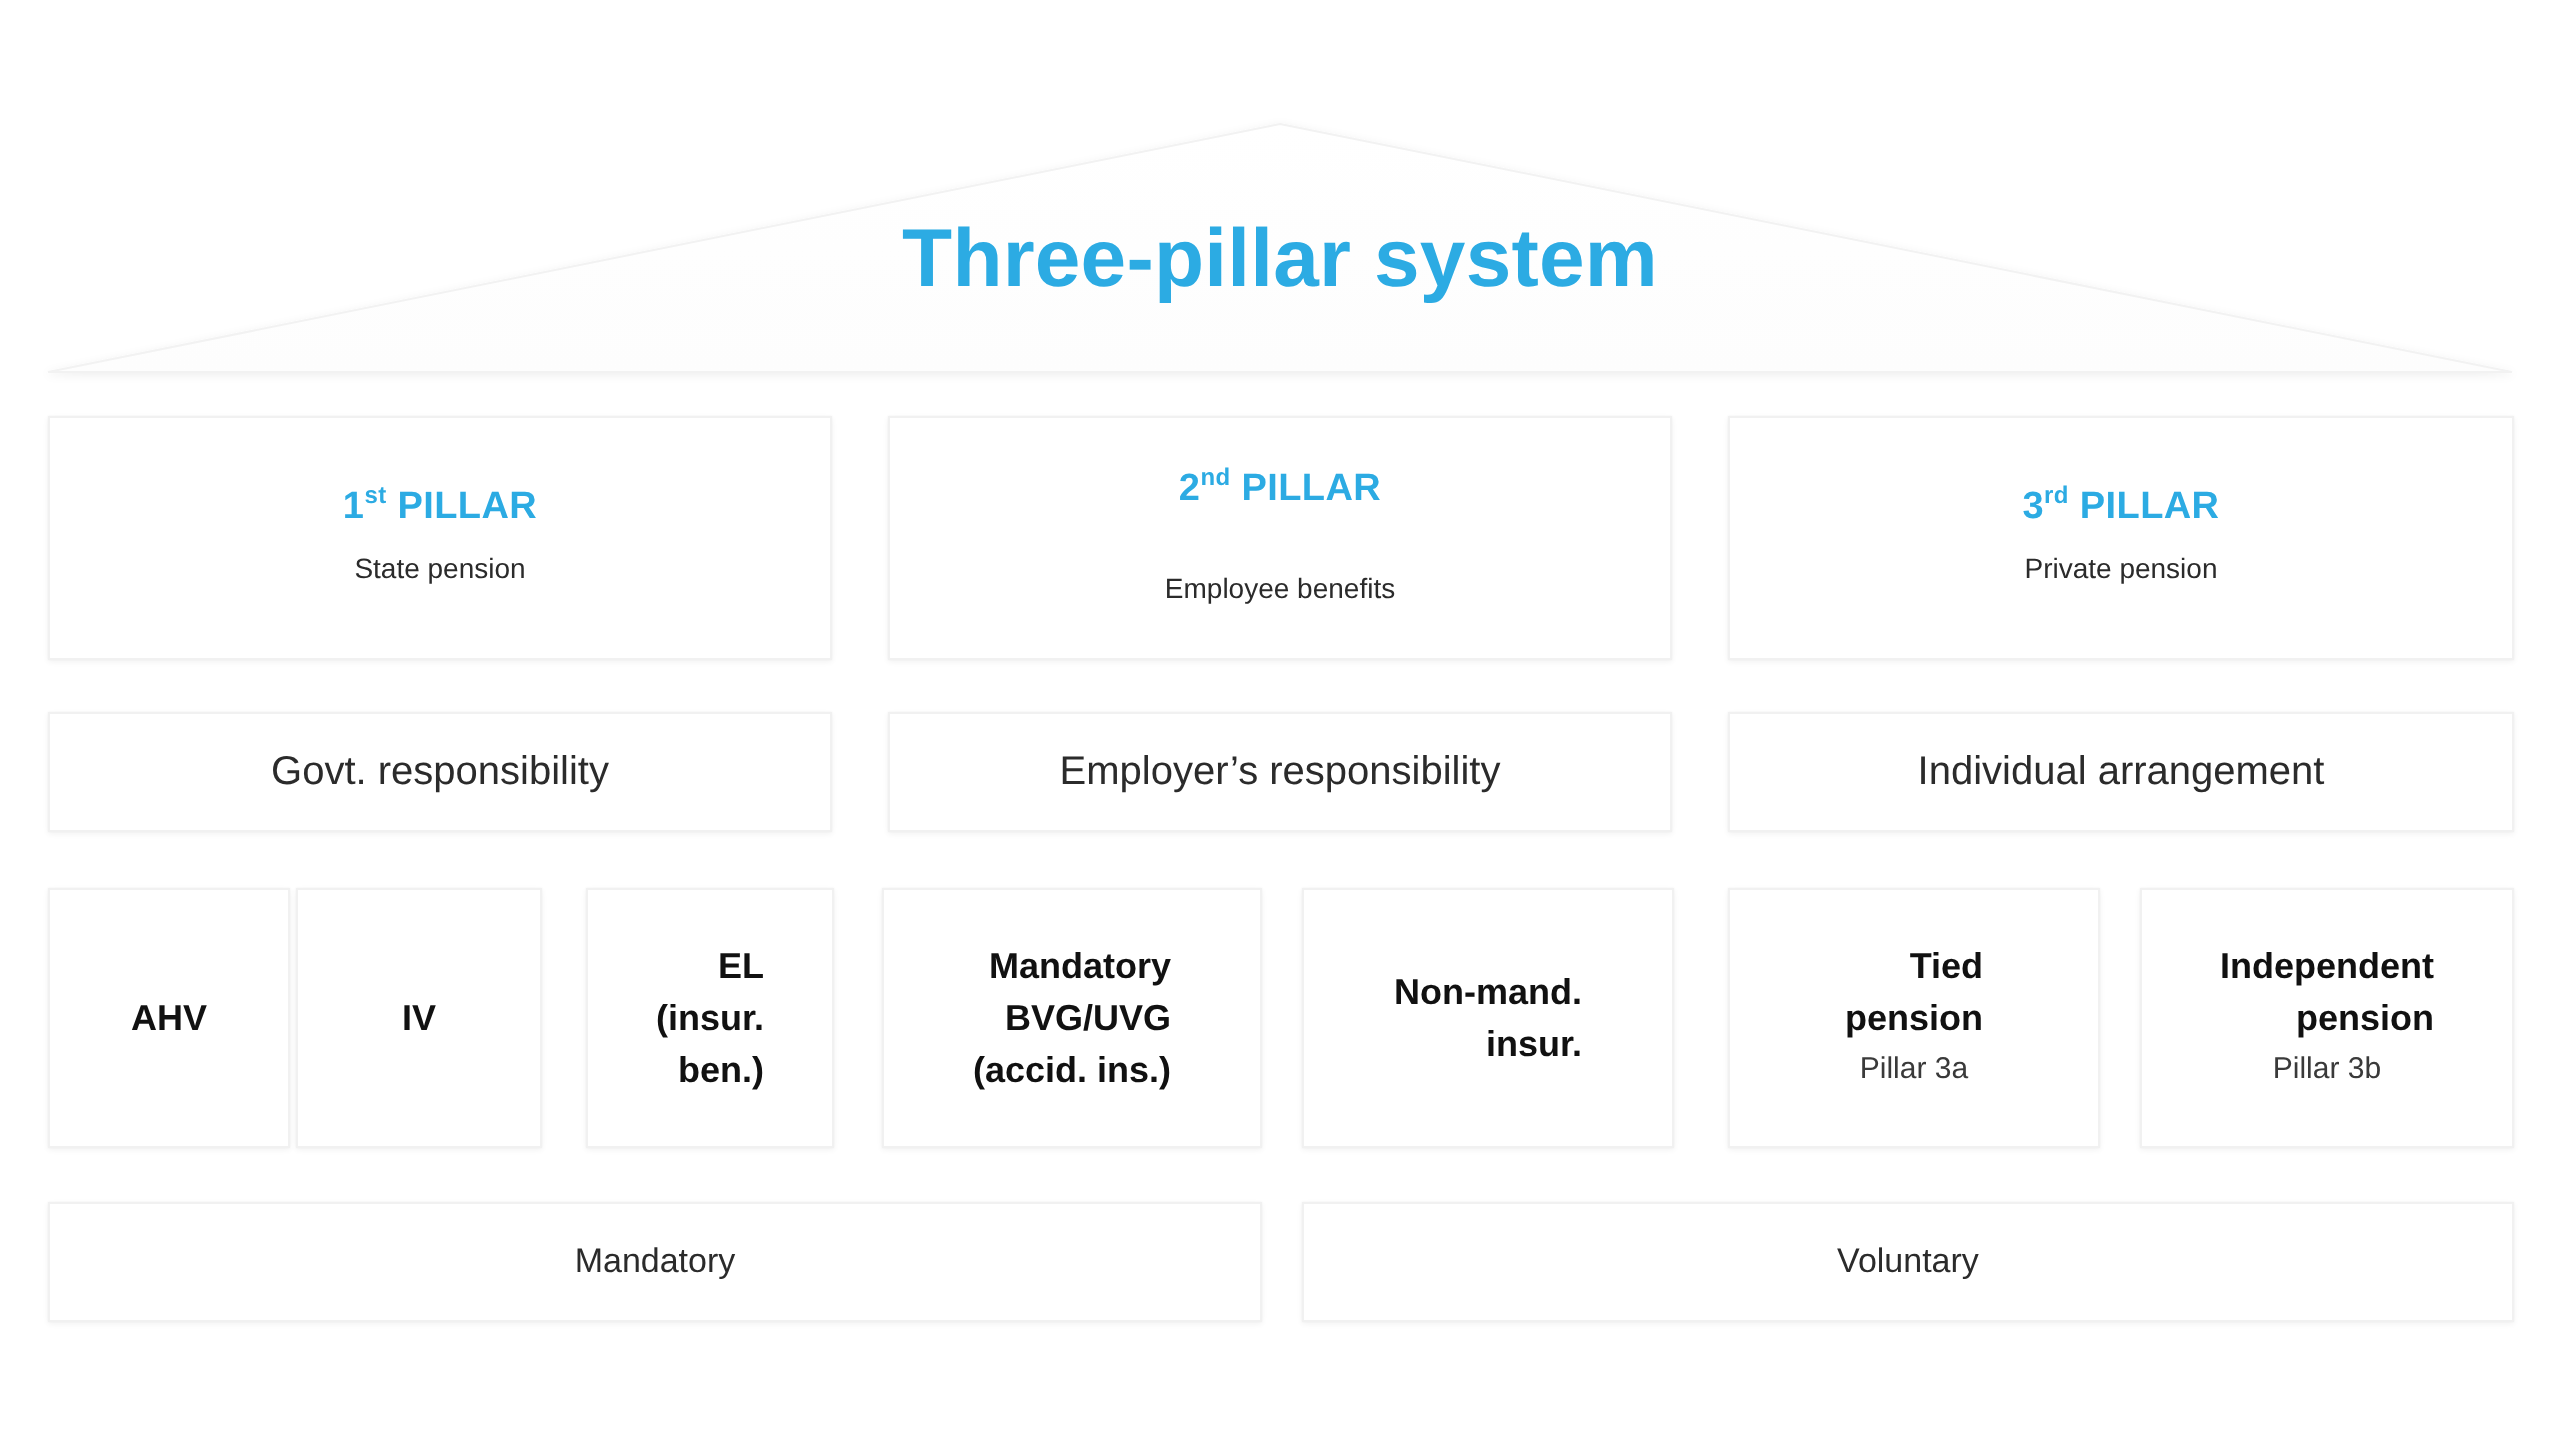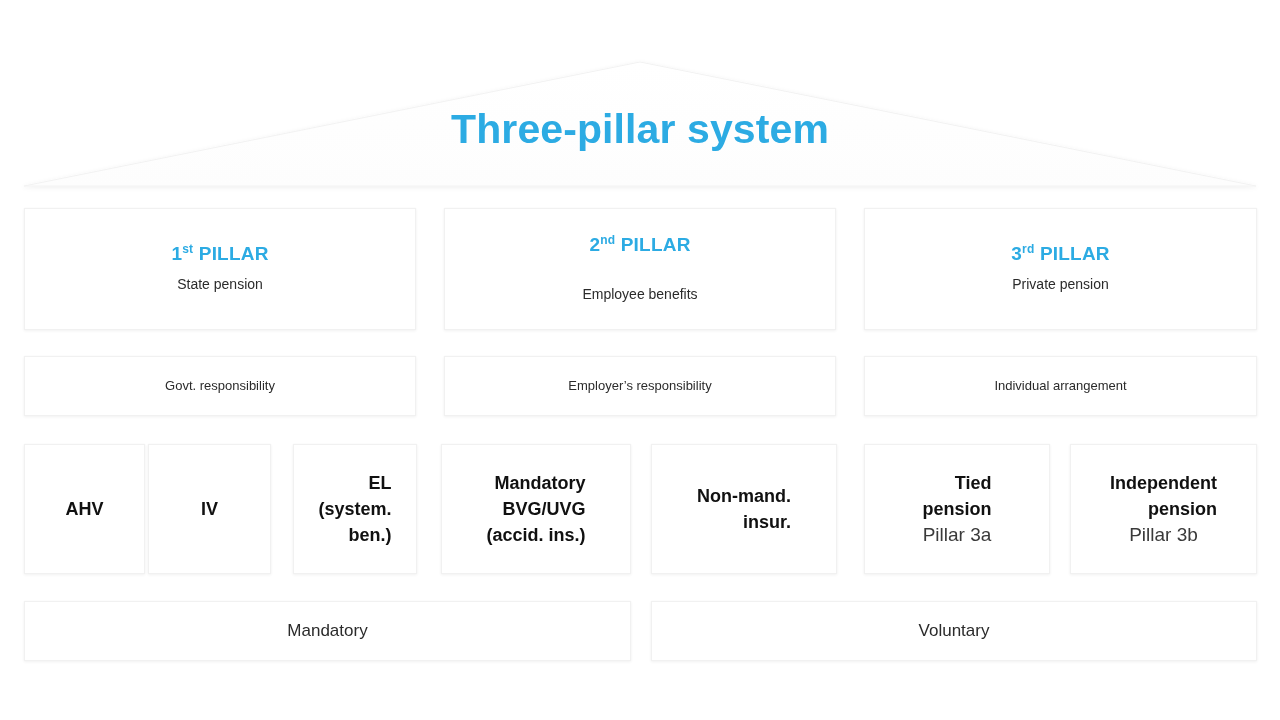--- a/index.html
+++ b/index.html
@@ -83,21 +83,21 @@
     color: #2b2b2b;
     line-height: 24px;
   }
 
   
   .resp-card { top: 356px; height: 60px; }
   #resp-card-0 { left: 24px;  width: 392px; }
   #resp-card-1 { left: 444px; width: 392px; }
   #resp-card-2 { left: 864px; width: 393px; }
   .resp-label {
-    font-size: 13px;
+    font-size: 20px;
     font-weight: 400;
     color: #2b2b2b;
     line-height: 22px;
   }
 
   
   .detail-card { top: 444px; height: 130px; }
   #detail-card-0 { left: 24px;   width: 121px; }
   #detail-card-1 { left: 148px;  width: 123px; }
   #detail-card-2 { left: 293px;  width: 124px; }
@@ -107,21 +107,21 @@
   #detail-card-6 { left: 1070px; width: 187px; }
 
   .detail-title {
     font-size: 18px;
     font-weight: bold;
     color: #111111;
     line-height: 26px;
     white-space: pre-line;
   }
   .detail-sub {
-    font-size: 19px;
+    font-size: 15px;
     font-weight: 400;
     color: #3a3a3a;
     line-height: 26px;
   }
   .detail-sub:empty { display: none; }
 
   
   .scope-card { top: 601px; height: 60px; }
   #scope-card-0 { left: 24px;  width: 607px; }
   #scope-card-1 { left: 651px; width: 606px; }
@@ -177,21 +177,21 @@
 <div class="card detail-card" id="detail-card-0">
   <div class="detail-title">AHV</div>
 
 </div>
 <div class="card detail-card" id="detail-card-1">
   <div class="detail-title">IV</div>
 
 </div>
 <div class="card detail-card" id="detail-card-2">
   <div class="detail-title">EL
-(system.
+(insur.
 ben.)</div>
 
 </div>
 <div class="card detail-card" id="detail-card-3">
   <div class="detail-title">Mandatory
 BVG/UVG
 (accid. ins.)</div>
 
 </div>
 <div class="card detail-card" id="detail-card-4">

